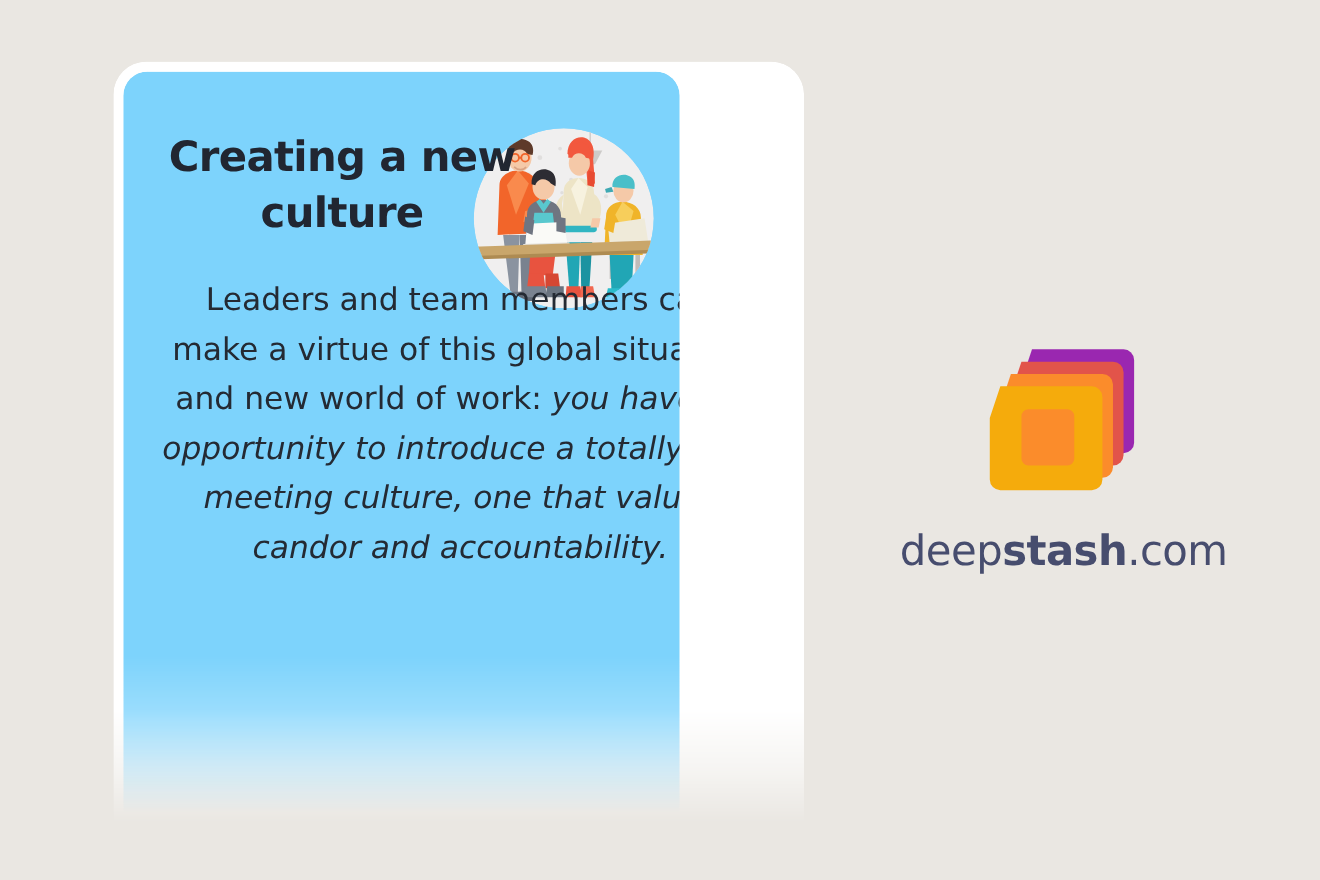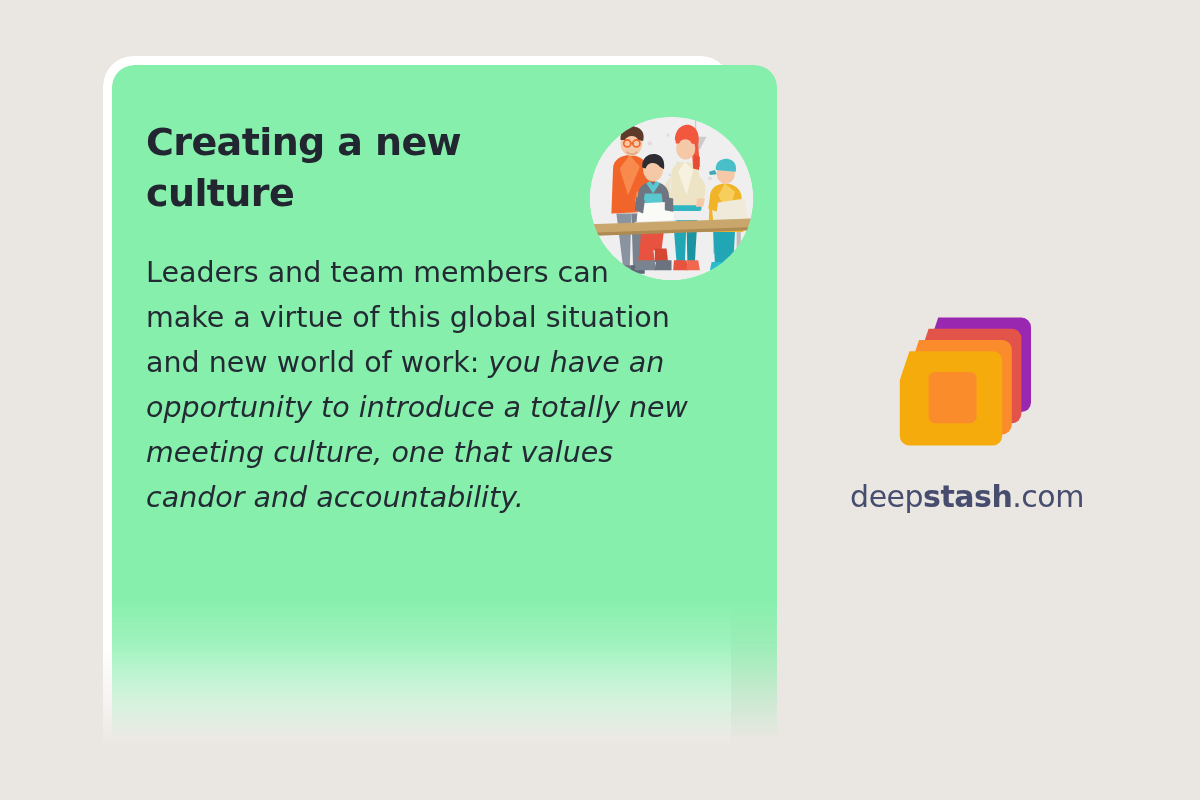--- a/index.html
+++ b/index.html
@@ -54,31 +54,32 @@
         #000 0%, #000 78%, rgba(0,0,0,0) 96%);
     mask-image: linear-gradient(to bottom,
         #000 0%, #000 78%, rgba(0,0,0,0) 96%);
   }
 
   
   .card {
     position: absolute;
     left: 9px;
     top: 9px;
-    width: 665px;
+    width: 506px;
     height: 691px;
-    background: #86efac;
+    background: #7dd3fc;
     border-radius: 22px 22px 0 0;
     overflow: hidden;
     -webkit-mask-image: linear-gradient(to bottom,
         #000 0%, #000 77%, rgba(0,0,0,0.78) 84%,
         rgba(0,0,0,0.35) 91%, rgba(0,0,0,0) 97.5%);
     mask-image: linear-gradient(to bottom,
         #000 0%, #000 77%, rgba(0,0,0,0.78) 84%,
         rgba(0,0,0,0.35) 91%, rgba(0,0,0,0) 97.5%);
+    text-align: center;
   }
 
   .card-inner {
     position: relative;
     padding: 52px 0 0 0;
     height: 100%;
   }
 
   
   .card-title {
@@ -131,21 +132,21 @@
   .brand-logo {
     width: 160px;
     height: 160px;
     margin: 0 auto;
     display: block;
   }
   .brand-logo svg { display: block; width: 100%; height: 100%; }
 
   .brand-word {
     margin-top: 22px;
-    font-size: 30px;
+    font-size: 38px;
     line-height: 1;
     color: #474D6E;
     font-weight: 400;
     letter-spacing: -0.5px;
     white-space: nowrap;
   }
   .brand-word .w-bold { font-weight: 700; }
 </style>
 </head>
 <body>

